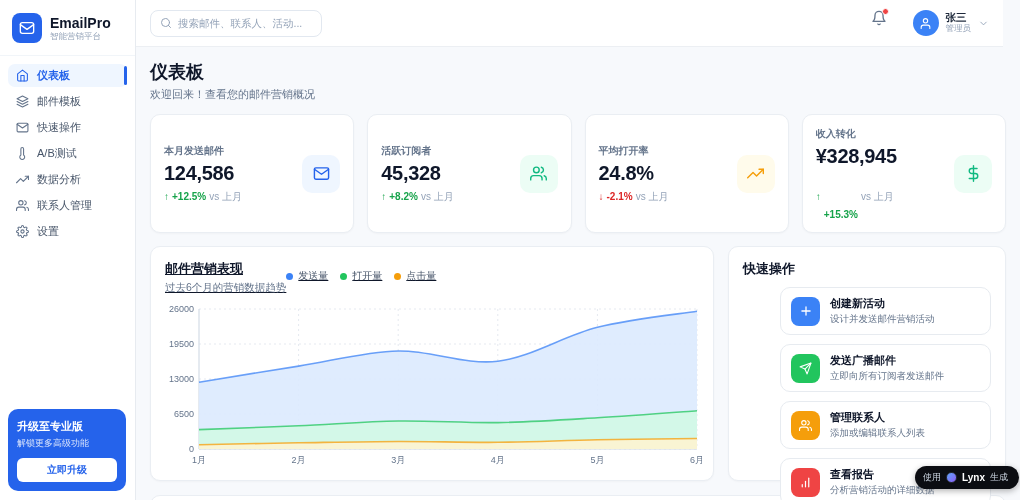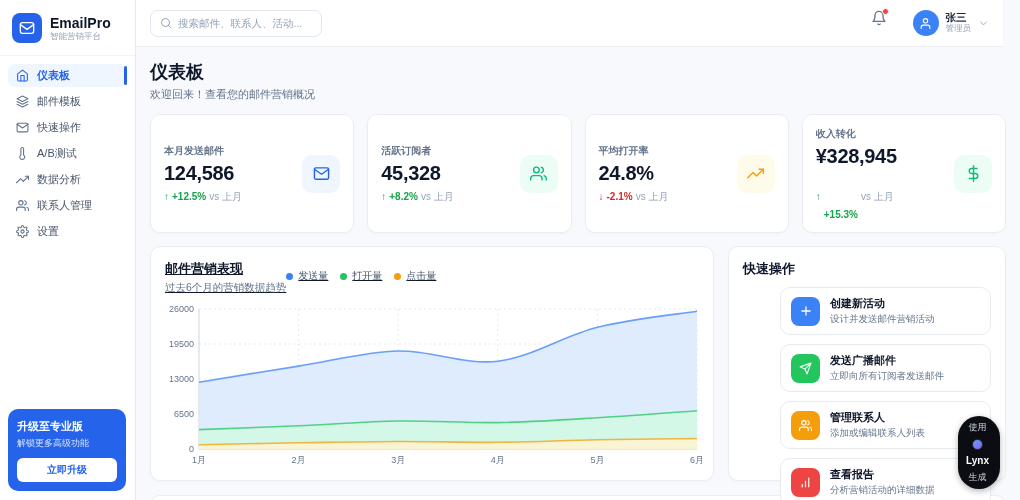--- a/index.html
+++ b/index.html
@@ -119,23 +119,23 @@
   .qa-sub { font-size:9.5px; color:#64748b; margin-top:2px; }
 
   .recent-card { margin-top:14px; padding:14px 20px 10px; }
   .recent-head { display:flex; justify-content:space-between; align-items:flex-start; }
   .viewall-btn {
     background:#2563eb; color:#fff; border:none; border-radius:9px; padding:7px 15px;
     font-size:11px; font-weight:bold; cursor:pointer; font-family:inherit;
   }
 
   .watermark {
-    position:absolute; right:20px; bottom:11px; background:#0b0d12; color:#fff;
+    position:absolute; right:1px; bottom:11px; background:#0b0d12; color:#fff;
     border-radius:999px; padding:5px 11px 5px 8px; display:flex; align-items:center; gap:5px;
-    font-size:9px; z-index:20; cursor:pointer; box-shadow:0 2px 6px rgba(0,0,0,.3);flex-direction:column;
+    font-size:9px; z-index:20; cursor:pointer; box-shadow:0 2px 6px rgba(0,0,0,.3);
   }
   .wm-logo { width:11px; height:11px; border-radius:50%; background:linear-gradient(135deg,#60a5fa,#8b5cf6); border:1.5px solid #2a2f3a; }
   .wm-brand { font-weight:bold; font-size:10px; }
   .wm-dim { color:#cbd5e1; }
 </style>
 </head>
 <body>
 
 <aside class="sidebar">
   <div class="brand">

